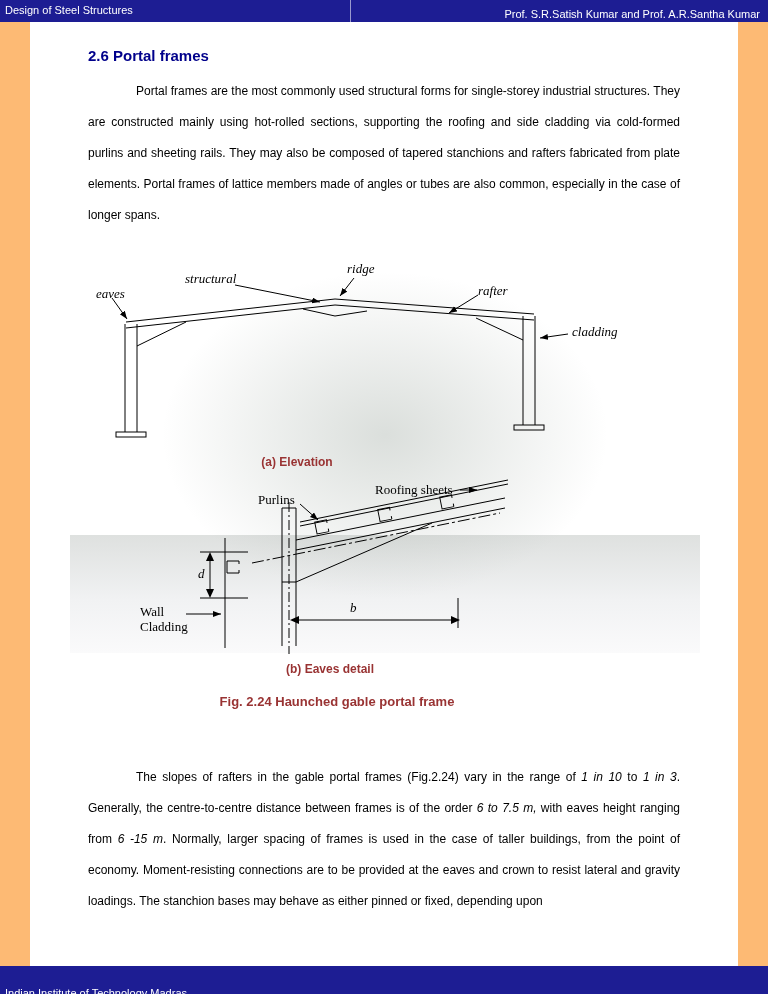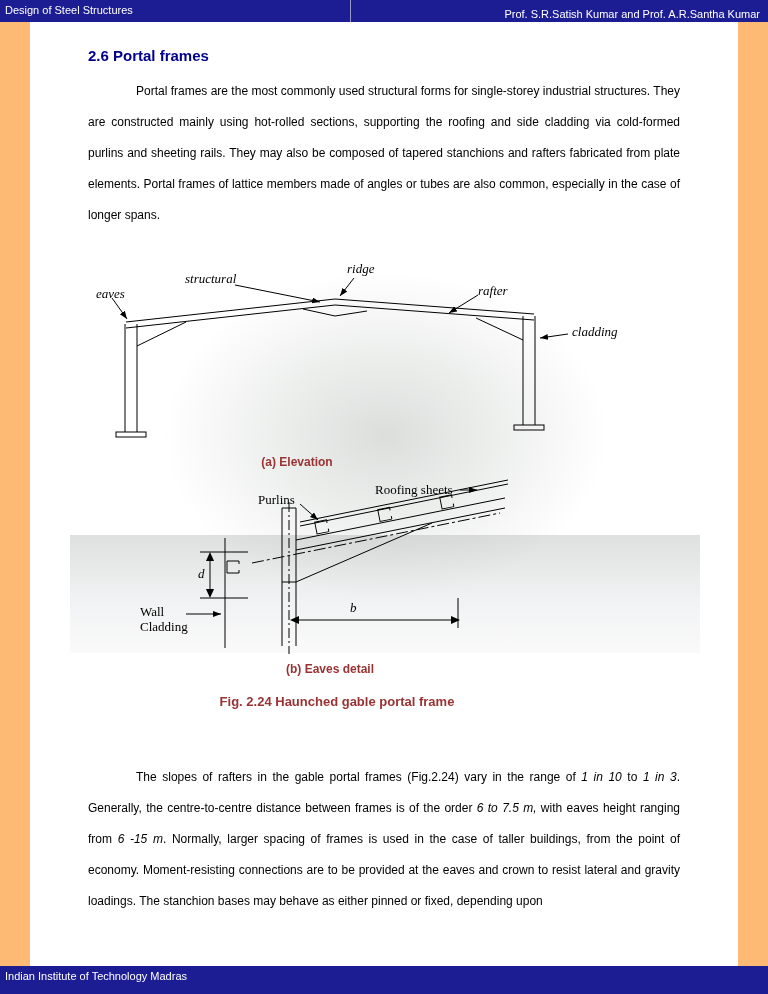--- a/index.html
+++ b/index.html
@@ -6,21 +6,21 @@
   .screen{
     position:relative;width:768px;height:994px;overflow:hidden;
     background:#fdba74;font-family:"Liberation Sans",sans-serif;color:#000;
   }
   
   .bar{
     position:absolute;left:0;right:0;background:#1d1d93;color:#fff;
     font-size:11px;display:flex;align-items:center;
   }
   .bar.header{top:0;height:22px;}
-  .bar.footer{bottom:0;height:28px;align-items:flex-start;padding-top:4px;box-sizing:border-box;}
+  .bar.footer{bottom:0;height:28px;align-items:flex-start;padding-top:21px;box-sizing:border-box;}
   .hdr-left{position:absolute;left:5px;top:4px;}
   .hdr-right{position:absolute;right:8px;top:8px;}
   .hdr-divider{position:absolute;left:350px;top:0;width:1px;height:22px;background:rgba(255,255,255,0.55);}
   .ftr-text{margin-left:5px;}
   
   .page{position:absolute;top:22px;left:30px;width:708px;height:944px;background:#ffffff;}
   
   .wm1{position:absolute;left:160px;top:270px;width:450px;height:330px;
        background:radial-gradient(ellipse at center,rgba(135,148,138,0.30),rgba(135,148,138,0) 70%);}
   .wm2{position:absolute;left:70px;top:535px;width:630px;height:118px;

